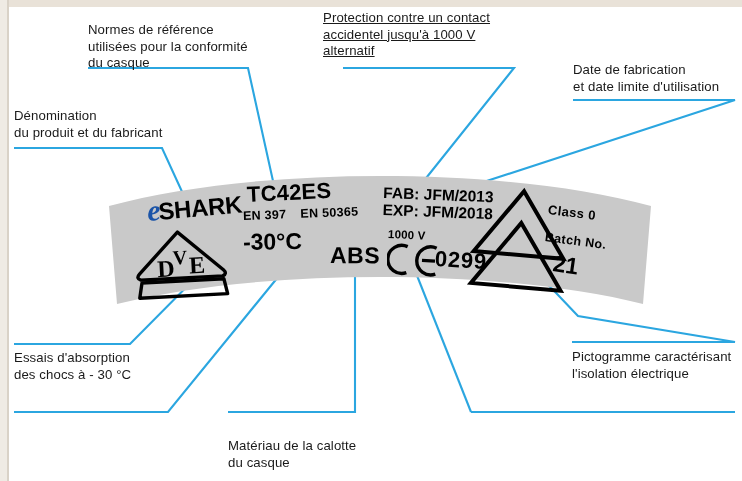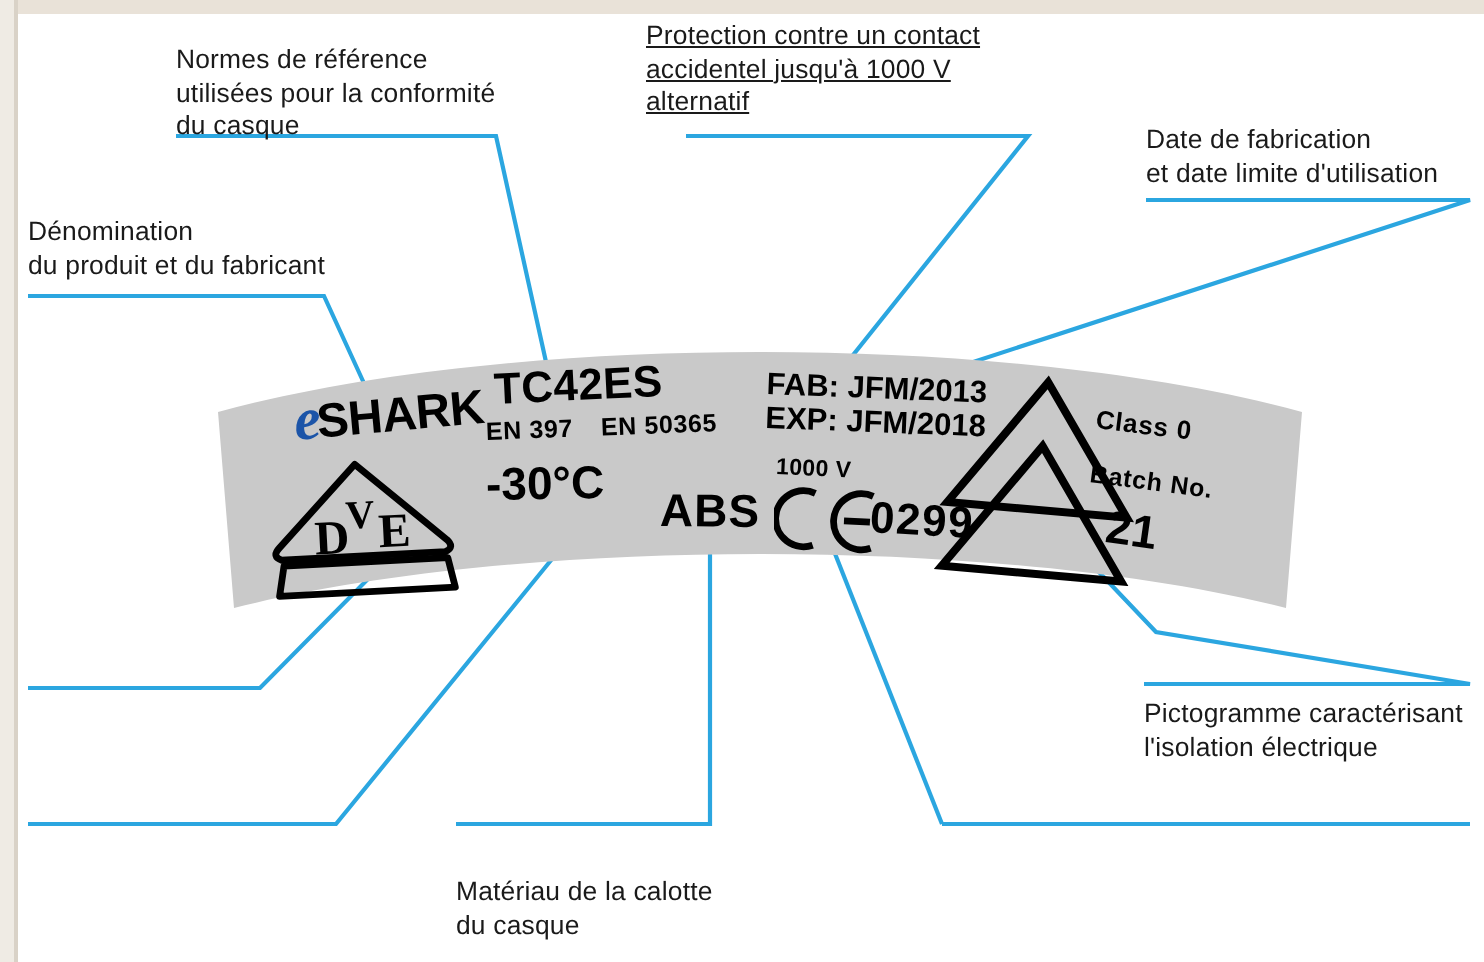--- a/index.html
+++ b/index.html
@@ -222,20 +222,22 @@
   <div class="caption" style="left:323px; top:10px; width:215px;text-decoration:underline;">Protection contre un contact
 accidentel jusqu'à 1000 V
 alternatif</div>
 
   <div class="caption" style="left:14px; top:108px; width:180px;">Dénomination
 du produit et du fabricant</div>
 
   <div class="caption" style="left:573px; top:62px; width:170px;">Date de fabrication
 et date limite d'utilisation</div>
 
+  <div class="caption" style="left:14px; top:350px; width:180px;">Essais d'absorption
+des chocs à - 30 °C</div>
 
 
   <div class="caption" style="left:228px; top:419px; width:180px;margin-top:19px;">Matériau de la calotte
 du casque</div>
 
   <div class="caption" style="left:572px; top:349px; width:180px;">Pictogramme caractérisant
 l'isolation électrique</div>
 
 
   <div id="label-wrap">

